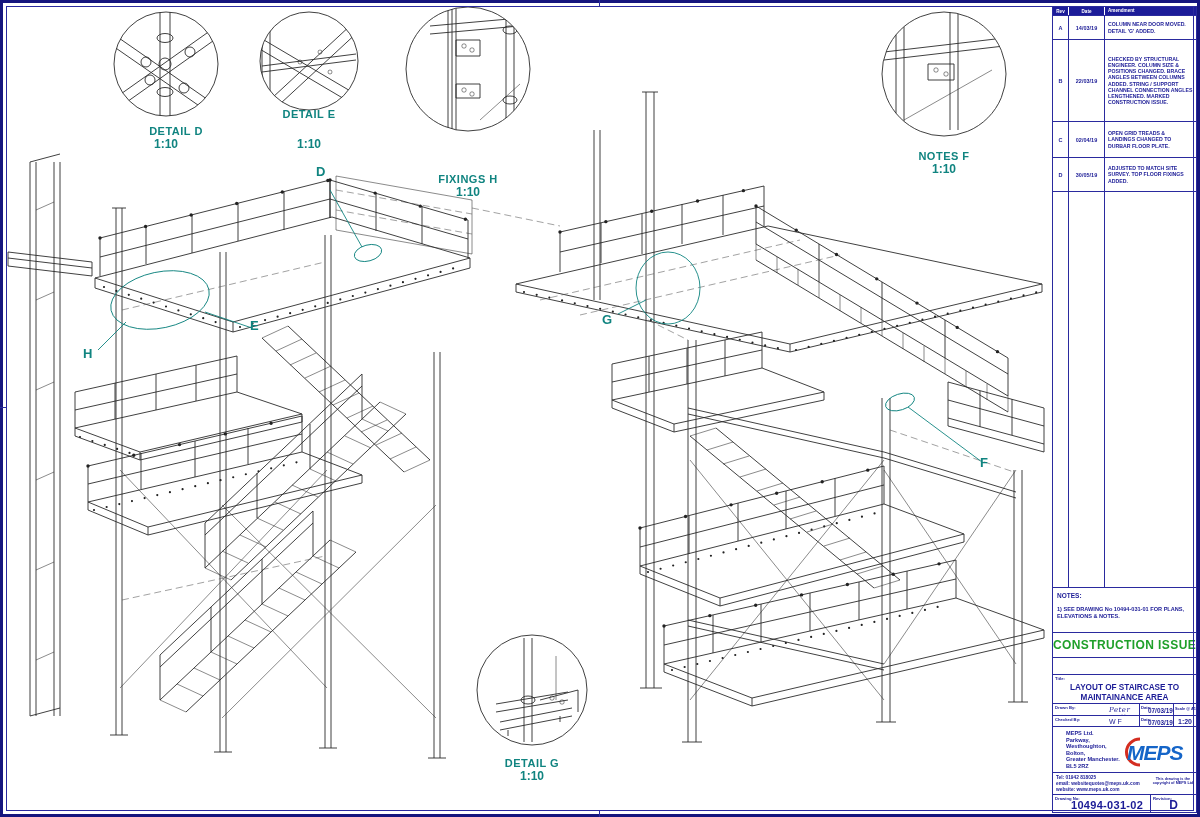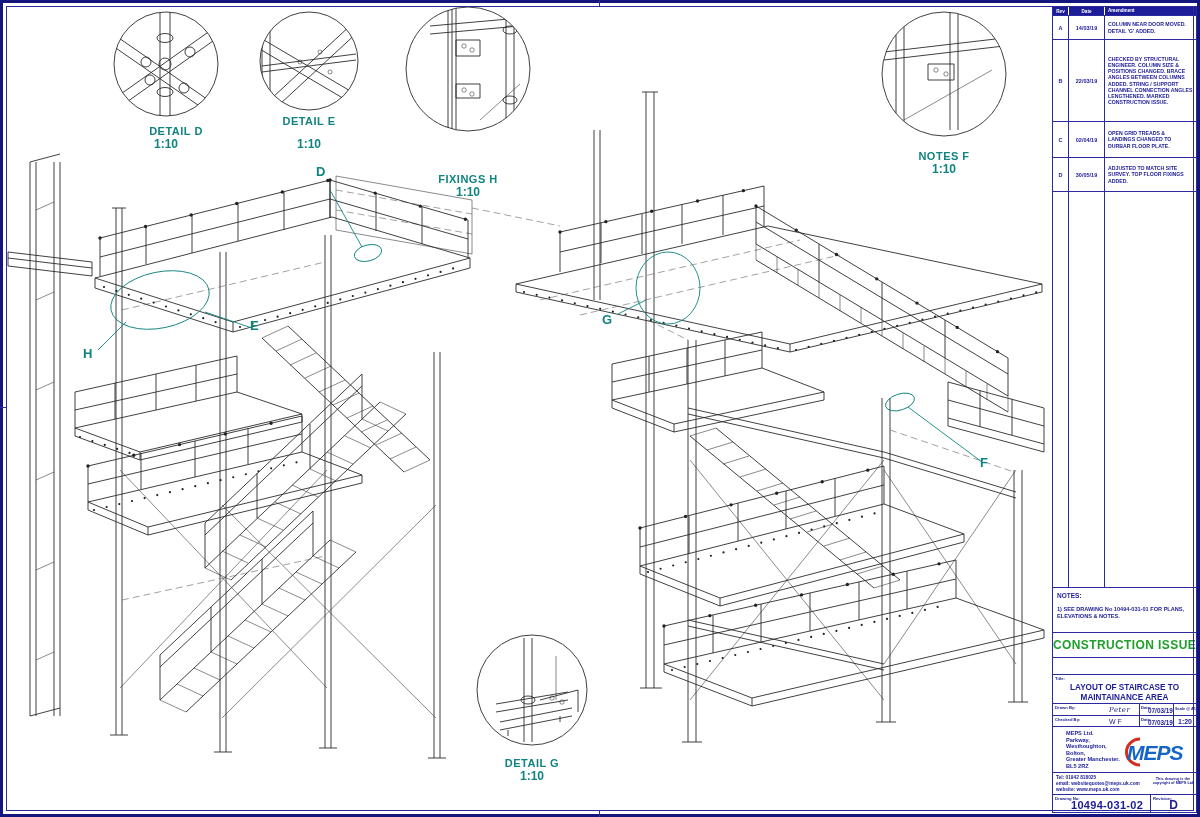--- a/index.html
+++ b/index.html
@@ -257,21 +257,21 @@
       <circle class="th" cx="552" cy="698" r="2.2"></circle>
         <circle class="th" cx="562" cy="702" r="2.2"></circle>
       <path class="ln" d="M500 722L572 708M500 730L572 716M508 730V736M560 716V722"></path>
       <path class="th" d="M556 656V700"></path>
     </g>
   </g>
 </svg>
 
 <div class="detail-label" style="left:116px; top:125px;">DETAIL D</div>
 <div class="detail-scale" style="left:106px; top:137px;">1:10</div>
-<div class="detail-label" style="left:249px; top:115px;">DETAIL E</div>
+<div class="detail-label" style="left:249px; top:108px;">DETAIL E</div>
 <div class="detail-scale" style="left:249px; top:137px;">1:10</div>
 <div class="detail-label" style="left:408px; top:173px;">FIXINGS H</div>
 <div class="detail-scale" style="left:408px; top:185px;">1:10</div>
 <div class="detail-label" style="left:884px; top:150px;">NOTES F</div>
 <div class="detail-scale" style="left:884px; top:162px;">1:10</div>
 <div class="detail-label" style="left:472px; top:757px;">DETAIL G</div>
 <div class="detail-scale" style="left:472px; top:769px;">1:10</div>
 
 <div class="callout" style="left:316px; top:164px;">D</div>
 <div class="callout" style="left:250px; top:318px;">E</div>

